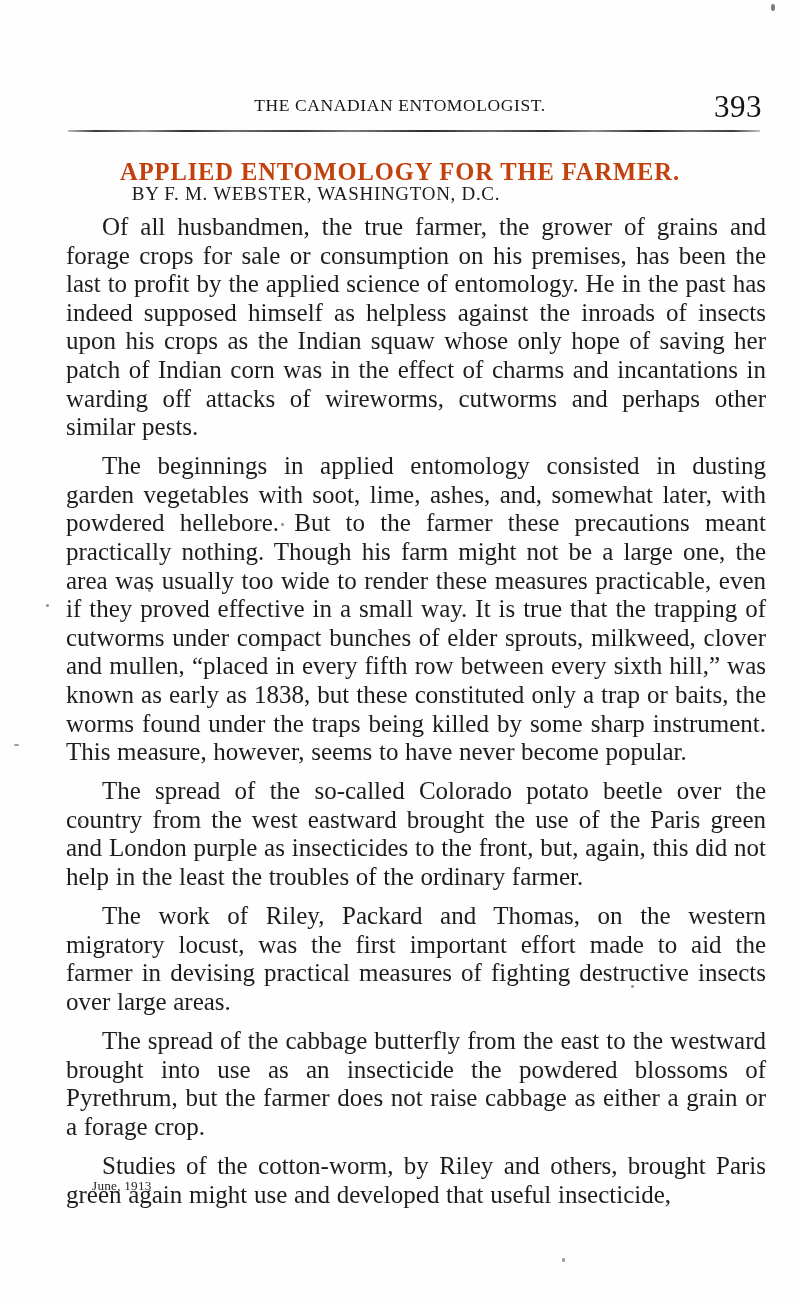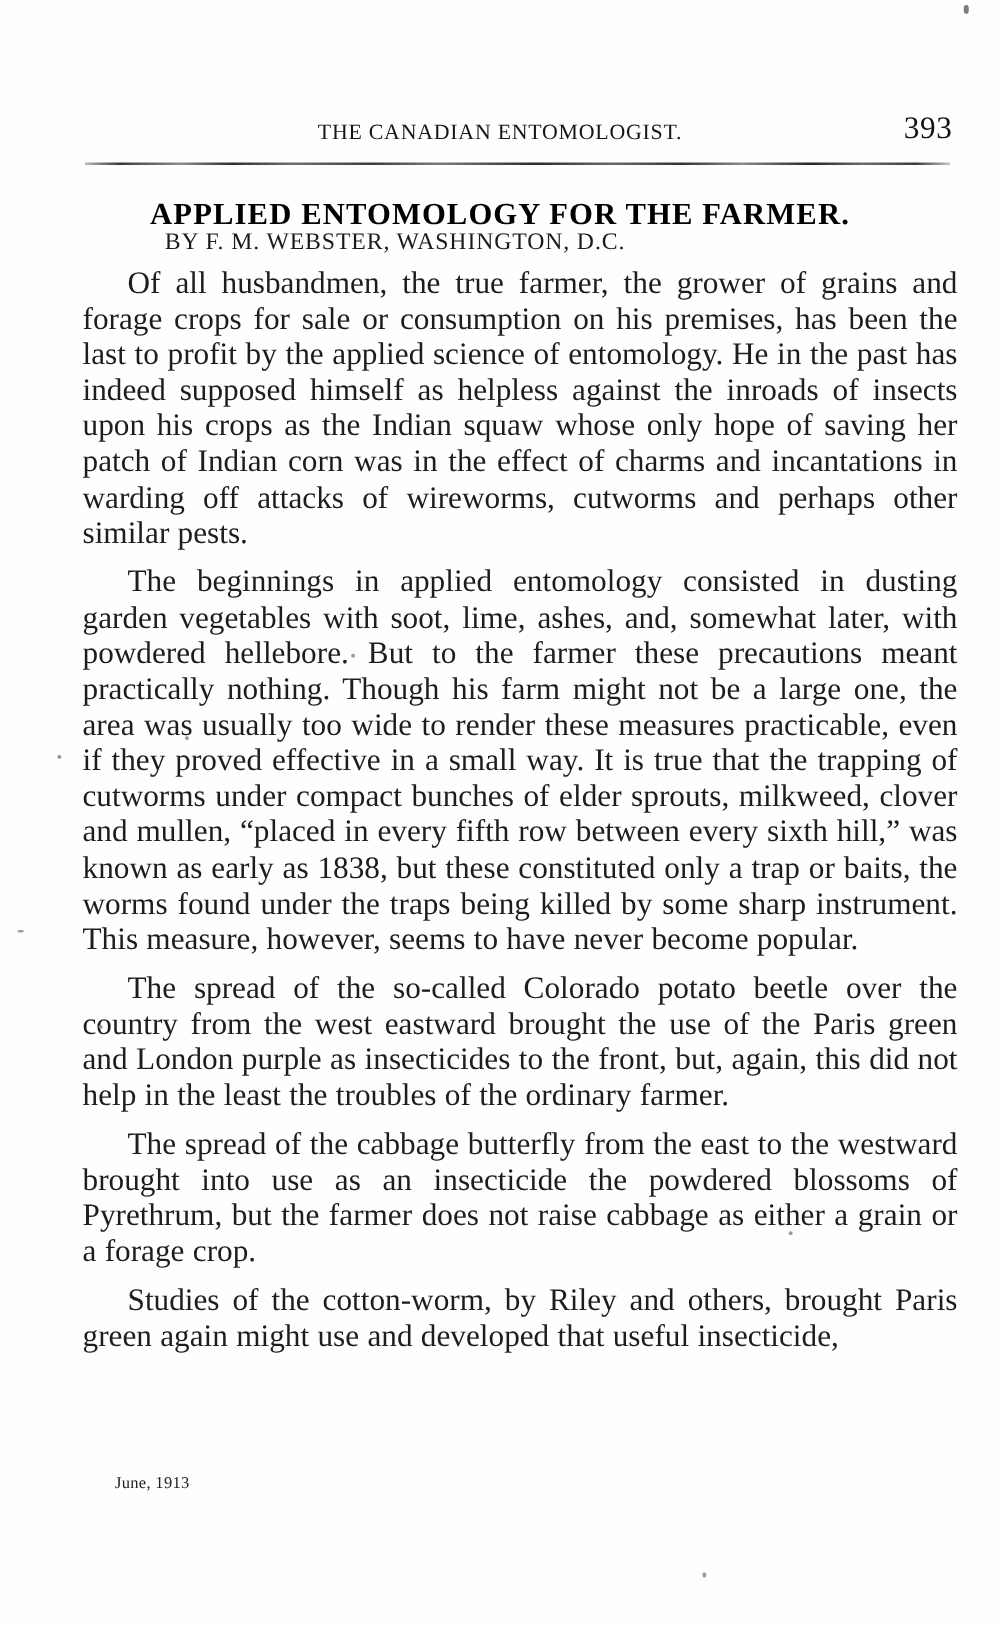--- a/index.html
+++ b/index.html
@@ -40,21 +40,21 @@
     letter-spacing: 0.6px;
     font-variant: small-caps;
     text-transform: uppercase;
     color: #161616;
     white-space: nowrap;
   }
   .folio {
     position: absolute;
     right: 30px;
     top: -6px;
-    font-size: 25px;
+    font-size: 31px;
     letter-spacing: 0.5px;
     color: #141414;
   }
 
   .head-rule {
     position: absolute;
     left: 68px;
     top: 130px;
     width: 692px;
     height: 2px;
@@ -70,21 +70,21 @@
   
   .article-title {
     position: absolute;
     left: 0;
     top: 142px;
     width: 800px;
     text-align: center;
     font-size: 24.5px;
     letter-spacing: 0.9px;
     text-transform: uppercase;
-    color: #000000;
+    color: #c2410c;
     white-space: nowrap;
   }
   .byline {
     position: absolute;
     left: 0;
     top: 183px;
     width: 632px;
     text-align: center;
     font-size: 19px;
     letter-spacing: 0.7px;
@@ -154,20 +154,21 @@
   <div class="head-rule"></div>
 
   <h1 class="article-title">APPLIED ENTOMOLOGY FOR THE FARMER.</h1>
 
   <div class="byline">BY F. M. WEBSTER, WASHINGTON, D.C.</div>
 
   <div class="column">
     <p class="para">Of all husbandmen, the true farmer, the grower of grains and forage crops for sale or consumption on his premises, has been the last to profit by the applied science of entomology. He in the past has indeed supposed himself as helpless against the inroads of insects upon his crops as the Indian squaw whose only hope of saving her patch of Indian corn was in the effect of charms and incantations in warding off attacks of wireworms, cutworms and perhaps other similar pests.</p>
     <p class="para">The beginnings in applied entomology consisted in dusting garden vegetables with soot, lime, ashes, and, somewhat later, with powdered hellebore. But to the farmer these precautions meant practically nothing. Though his farm might not be a large one, the area was usually too wide to render these measures practicable, even if they proved effective in a small way. It is true that the trapping of cutworms under compact bunches of elder sprouts, milkweed, clover and mullen, “placed in every fifth row between every sixth hill,” was known as early as 1838, but these constituted only a trap or baits, the worms found under the traps being killed by some sharp instrument. This measure, however, seems to have never become popular.</p>
     <p class="para">The spread of the so-called Colorado potato beetle over the country from the west eastward brought the use of the Paris green and London purple as insecticides to the front, but, again, this did not help in the least the troubles of the ordinary farmer.</p>
+    <p class="para">The work of Riley, Packard and Thomas, on the western migratory locust, was the first important effort made to aid the farmer in devising practical measures of fighting destructive insects over large areas.</p>
     <p class="para">The spread of the cabbage butterfly from the east to the westward brought into use as an insecticide the powdered blossoms of Pyrethrum, but the farmer does not raise cabbage as either a grain or a forage crop.</p>
     <p class="para">Studies of the cotton-worm, by Riley and others, brought Paris green again might use and developed that useful insecticide,</p>
   </div>
 
   <div class="issue-line">June, 1913</div>
 
   <span class="speck s1"></span>
   <span class="speck s2"></span>
   <span class="speck s3"></span>
   <span class="speck s4"></span>

